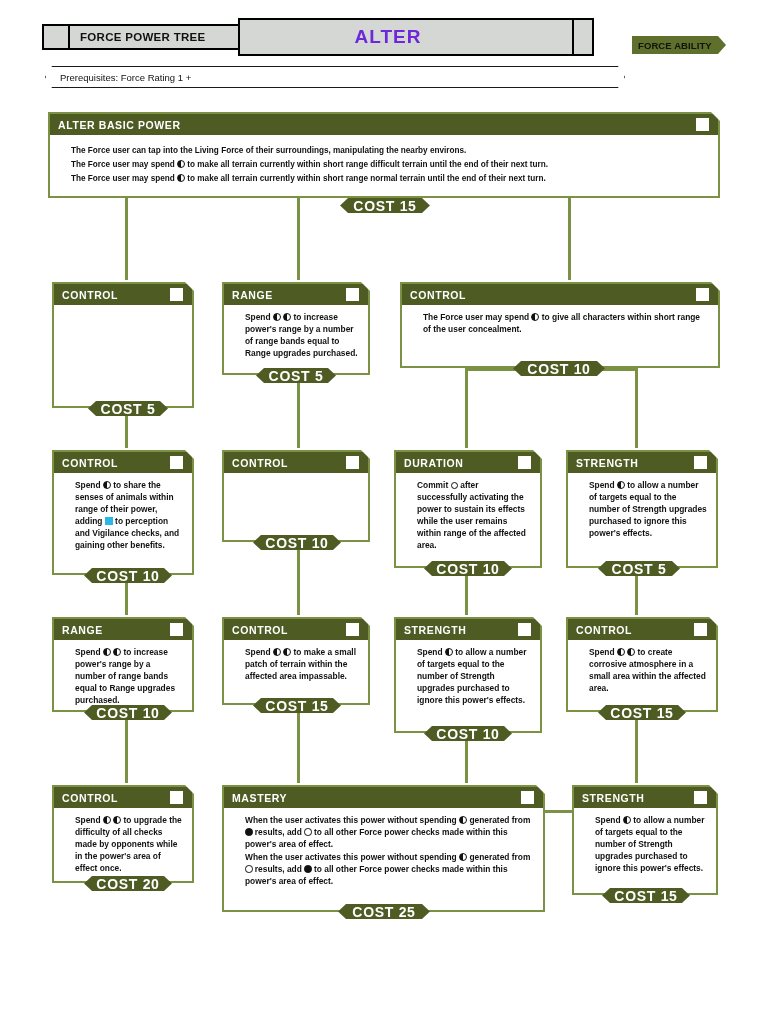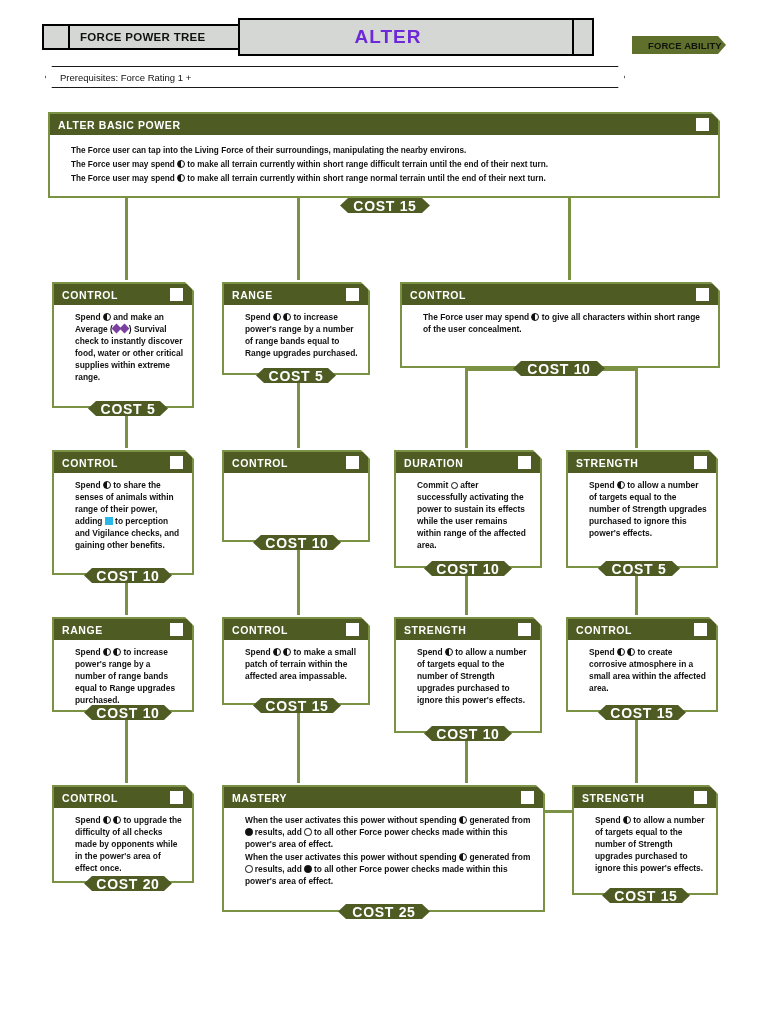--- a/index.html
+++ b/index.html
@@ -20,21 +20,21 @@
                   color:#111;padding-left:10px;white-space:nowrap;}
   .hdr-main{position:absolute;left:196px;top:0;width:356px;height:38px;
             background:#d5d7d5;border:2px solid #000;box-sizing:border-box;
             display:flex;align-items:center;justify-content:center;}
   .hdr-title{font-size:19px;font-weight:bold;letter-spacing:1px;color:#6d28d9;
              position:relative;left:-28px;}
   .hdr-div{position:absolute;left:530px;top:0;width:2px;height:38px;background:#000;}
 
   
   #force-ability{left:632px;top:36px;height:18px;width:94px;
-      background:#5f6f2c;display:flex;align-items:center;padding-left:16px;
+      background:#5f6f2c;display:flex;align-items:center;padding-left:6px;
       clip-path:polygon(0 0, 86px 0, 94px 9px, 86px 18px, 0 18px);}
   #force-ability span{font-size:9.5px;font-weight:bold;color:#10140a;letter-spacing:.1px;}
 
   
   #prereq{left:45px;top:66px;width:580px;height:22px;
       background:#ffffff;border:1.5px solid #1a1a1a;
       clip-path:polygon(7px 0, 573px 0, 580px 11px, 573px 22px, 7px 22px, 0 11px);
       display:flex;align-items:center;padding-left:14px;}
   #prereq span{font-size:9.5px;color:#111;}
 
@@ -133,23 +133,20 @@
 </div>
 <div class="cost abs" style="left:340px;top:198px;width:90px;">
   <span>COST 15</span>
 </div>
 
 <div class="node clipcorner abs" style="left:52px;top:282px;width:142px;height:126px;">
   <div class="node-hd">
     <span class="ttl">CONTROL</span>
     <span class="chk"></span>
   </div>
-  <div class="node-bd">
-      <p>Spend <span class="sym force-die"></span> and make an Average (<span class="diff-die"></span><span class="diff-die"></span>) Survival check to instantly discover food, water or other critical supplies within extreme range.</p>
-    </div>
 </div>
 <div class="cost abs" style="left:88px;top:401px;width:80px;">
   <span>COST 5</span>
 </div>
 
 <div class="node clipcorner abs" style="left:222px;top:282px;width:148px;height:93px;">
   <div class="node-hd">
     <span class="ttl">RANGE</span>
     <span class="chk"></span>
   </div>

